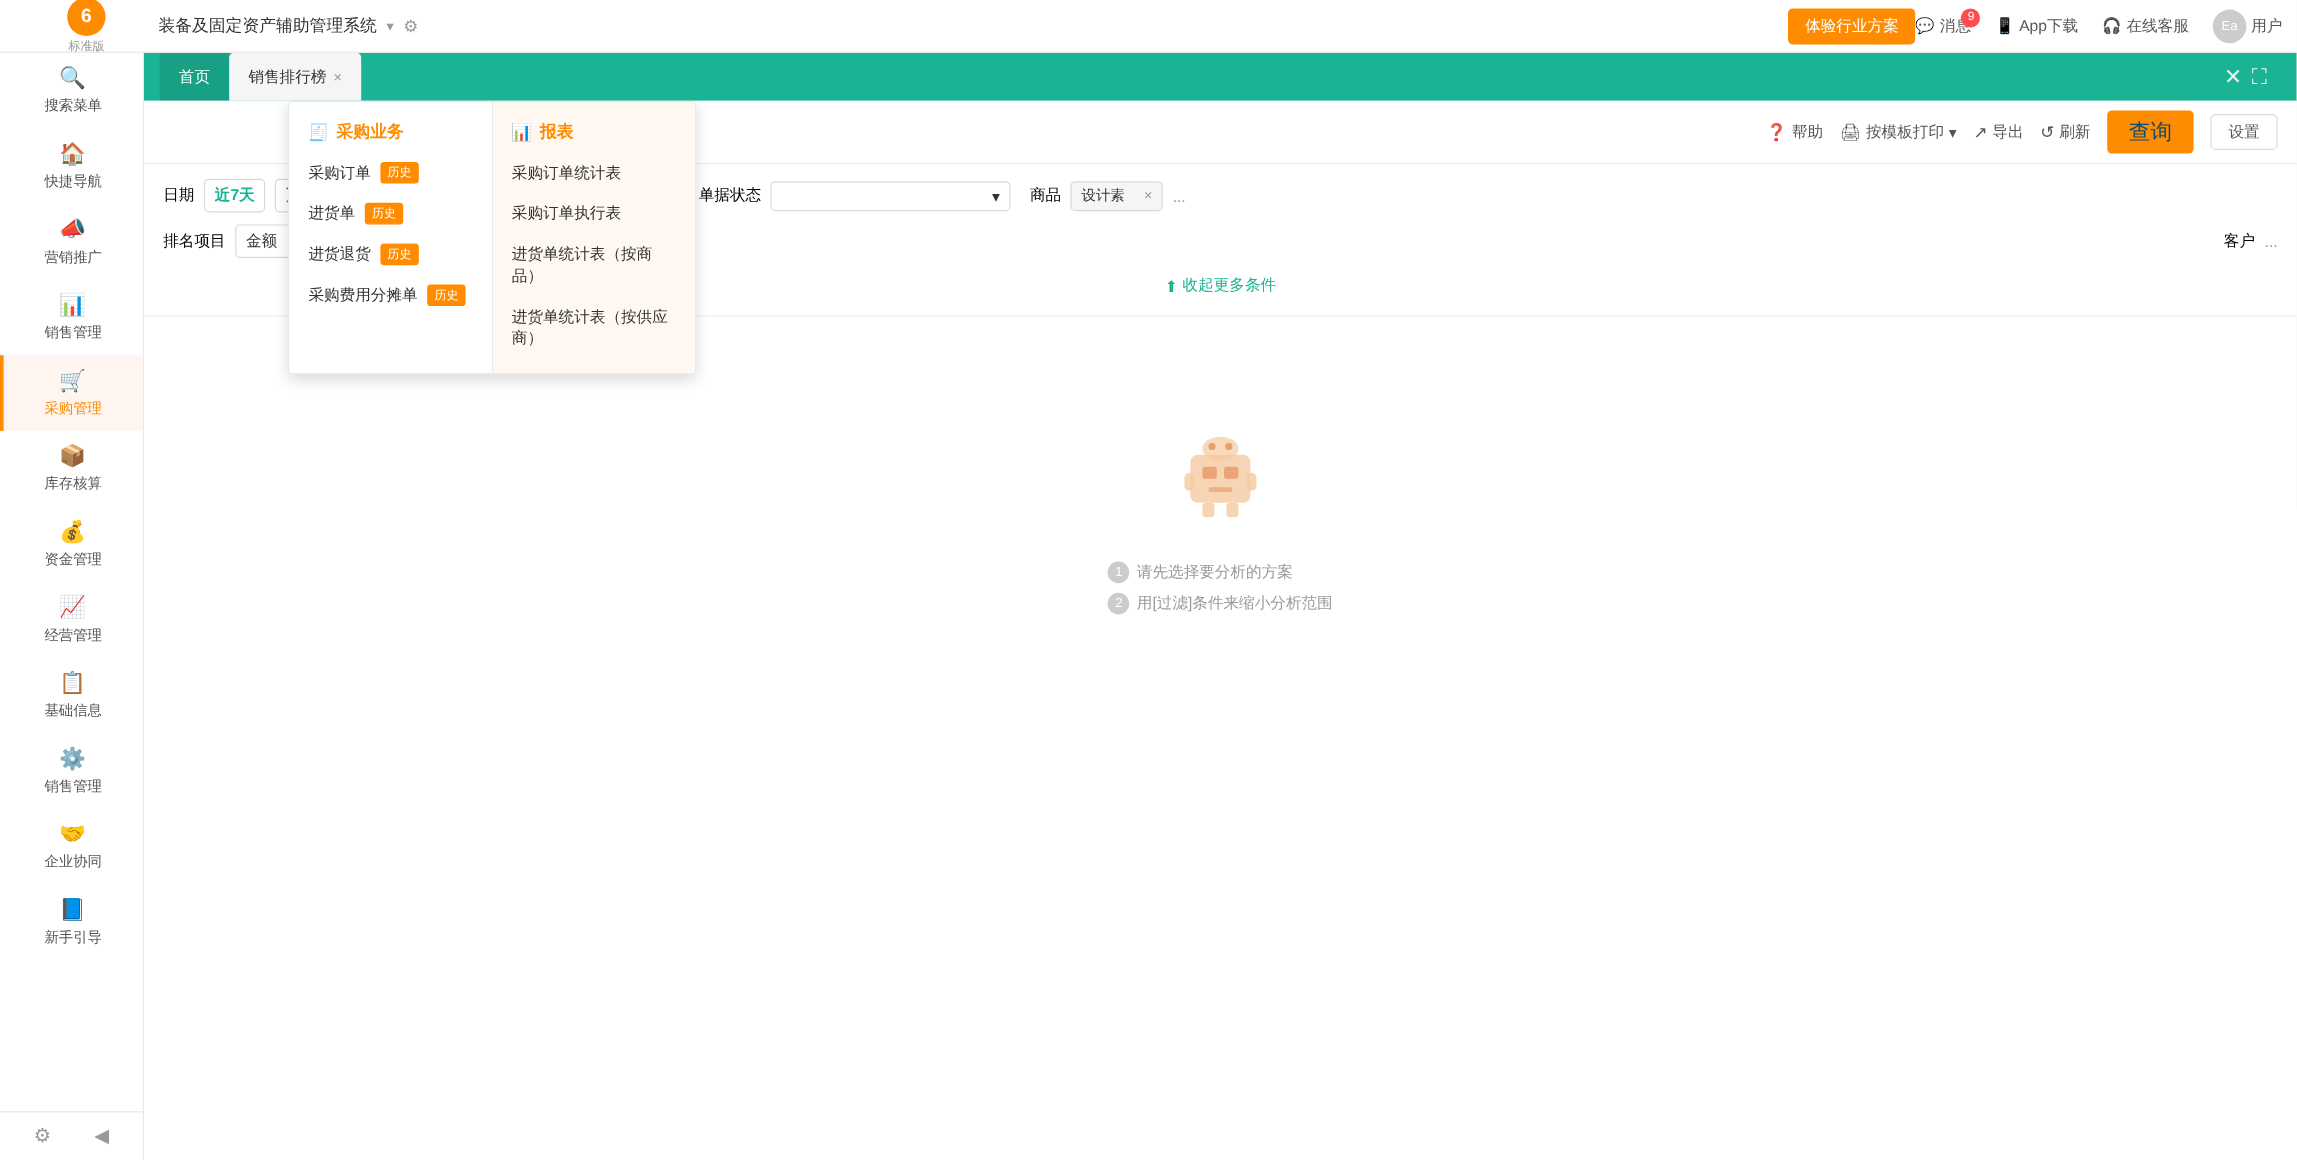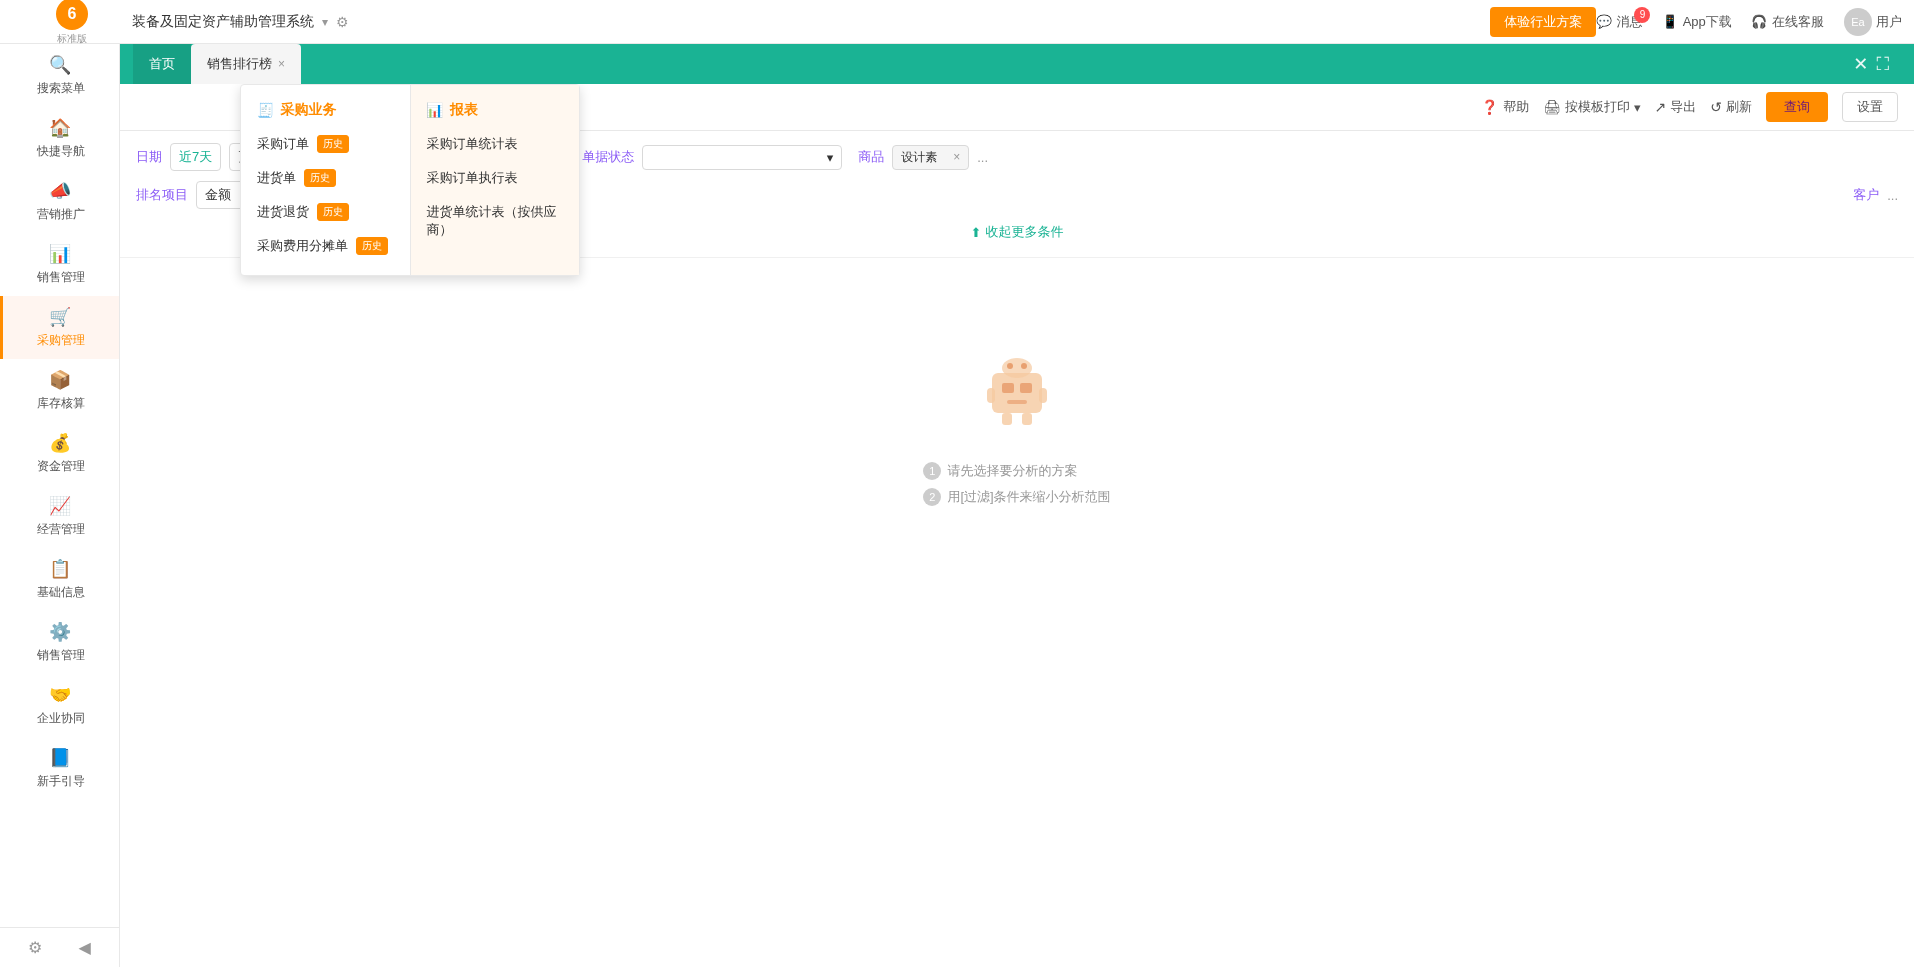--- a/index.html
+++ b/index.html
@@ -200,26 +200,26 @@
       display: flex;
       align-items: center;
       gap: 4px;
       color: #555;
       cursor: pointer;
       font-size: 13px;
     }
     .toolbar-btn .t-icon { font-size: 14px; }
     .toolbar-btn-primary {
       background: #ff8c00;
-      color: #701a75;
+      color: #0c4a6e;
       border: none;
       padding: 6px 18px;
       border-radius: 4px;
       cursor: pointer;
-      font-size: 13px;
+      font-size: 18px;
     }
     .toolbar-btn-default {
       background: #fff;
       color: #555;
       border: 1px solid #d9d9d9;
       padding: 5px 14px;
       border-radius: 4px;
       cursor: pointer;
       font-size: 13px;
     }
@@ -235,29 +235,30 @@
       align-items: center;
       gap: 16px;
       margin-bottom: 10px;
     }
     .filter-item {
       display: flex;
       align-items: center;
       gap: 8px;
       font-size: 13px;
     }
-    .filter-label { color: #8b5cf6; white-space: nowrap; }
+    .filter-label { color: #000000; white-space: nowrap; }
     .filter-input {
       border: 1px solid #d9d9d9;
       border-radius: 4px;
       padding: 4px 8px;
       font-size: 13px;
       color: #333;
       background: #fff;
       min-width: 180px;
+      font-weight: bold;
     }
     .filter-select {
       border: 1px solid #d9d9d9;
       border-radius: 4px;
       padding: 4px 8px;
       font-size: 13px;
       color: #333;
       background: #fff;
       min-width: 120px;
       display: flex;
@@ -615,20 +616,23 @@
               <span>📊</span>
               <span>报表</span>
             </div>
             <div class="menu-item">
               <span>采购订单统计表</span>
             </div>
             <div class="menu-item">
               <span>采购订单执行表</span>
             </div>
             <div class="menu-item">
+              <span>进货单统计表（按商品）</span>
+            </div>
+            <div class="menu-item">
               <span>进货单统计表（按供应商）</span>
             </div>
           </div>
         </div>
       </div>
 
     </div>
   </div>
 </div>
 

